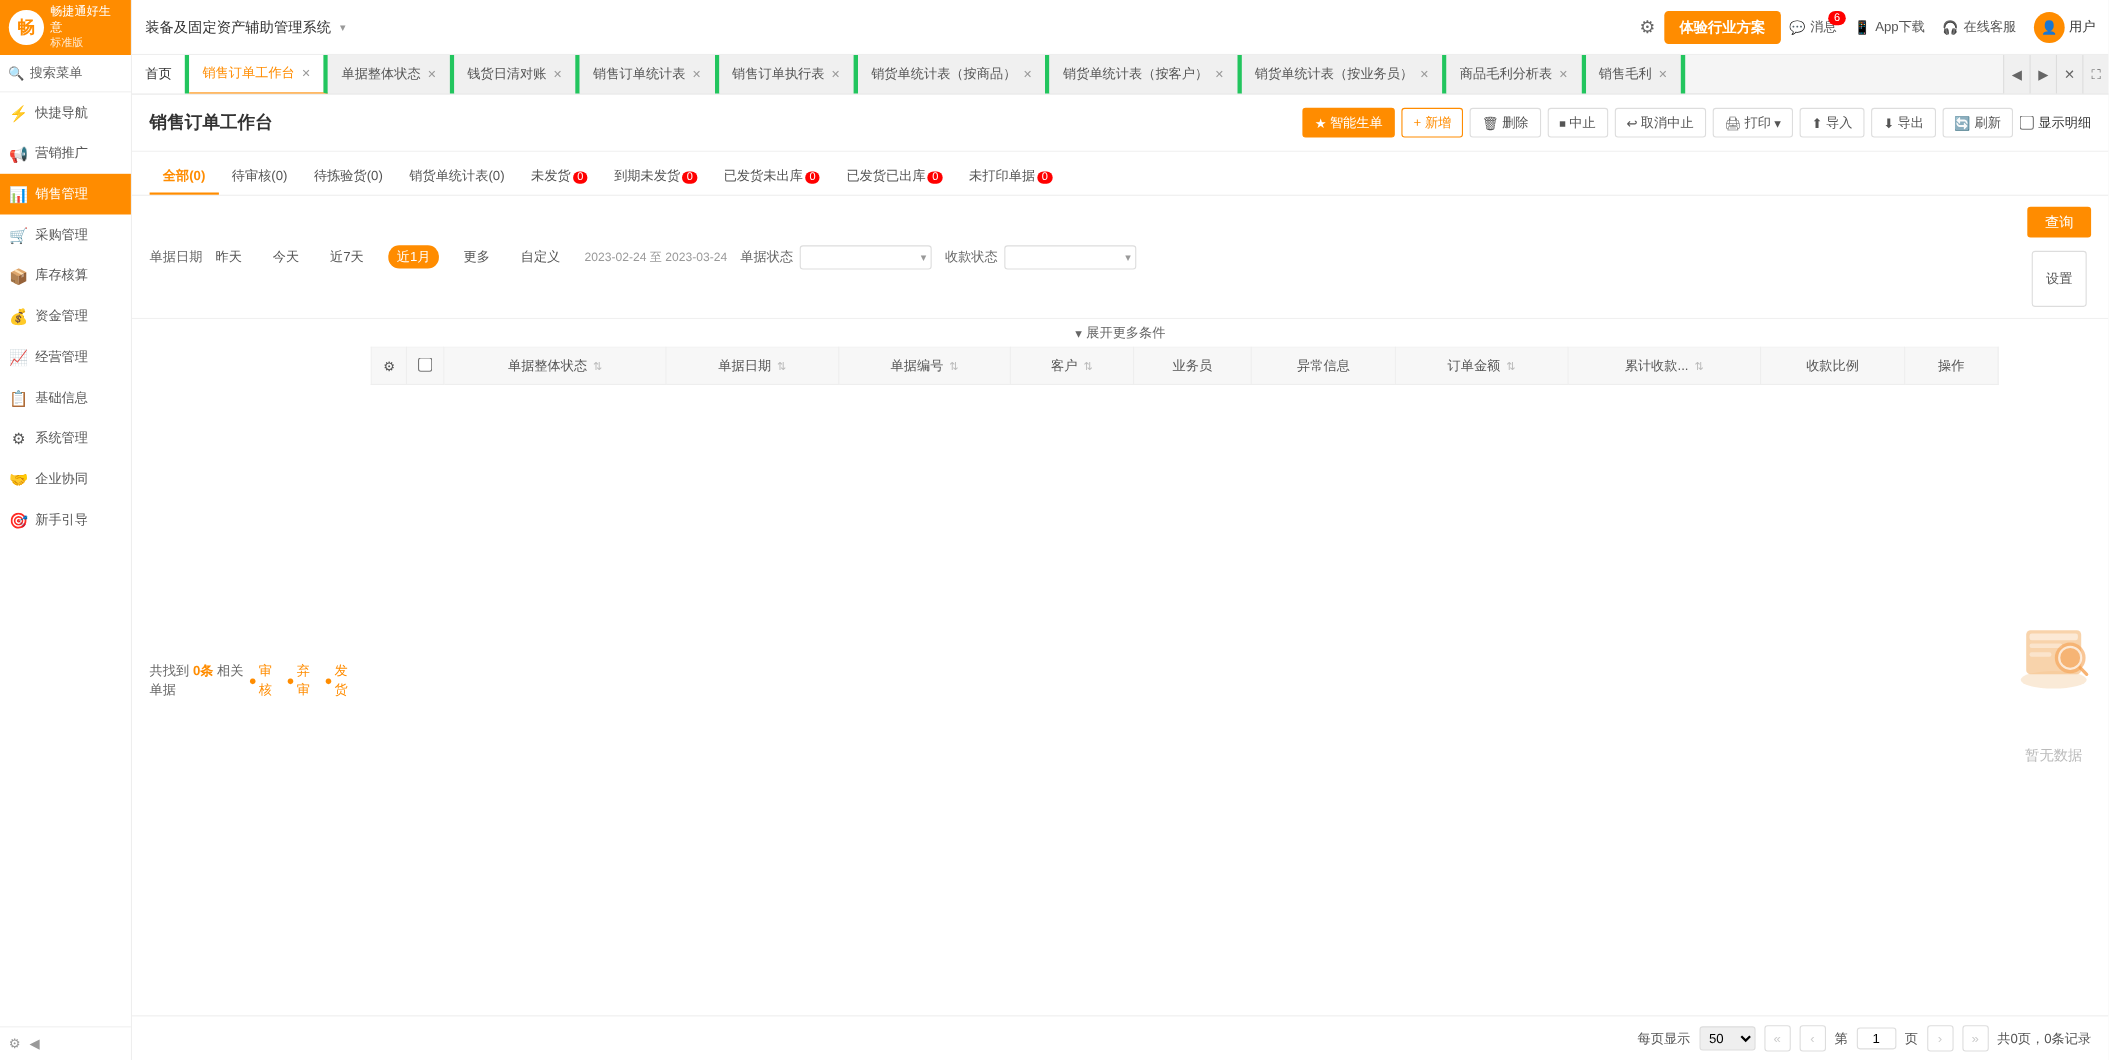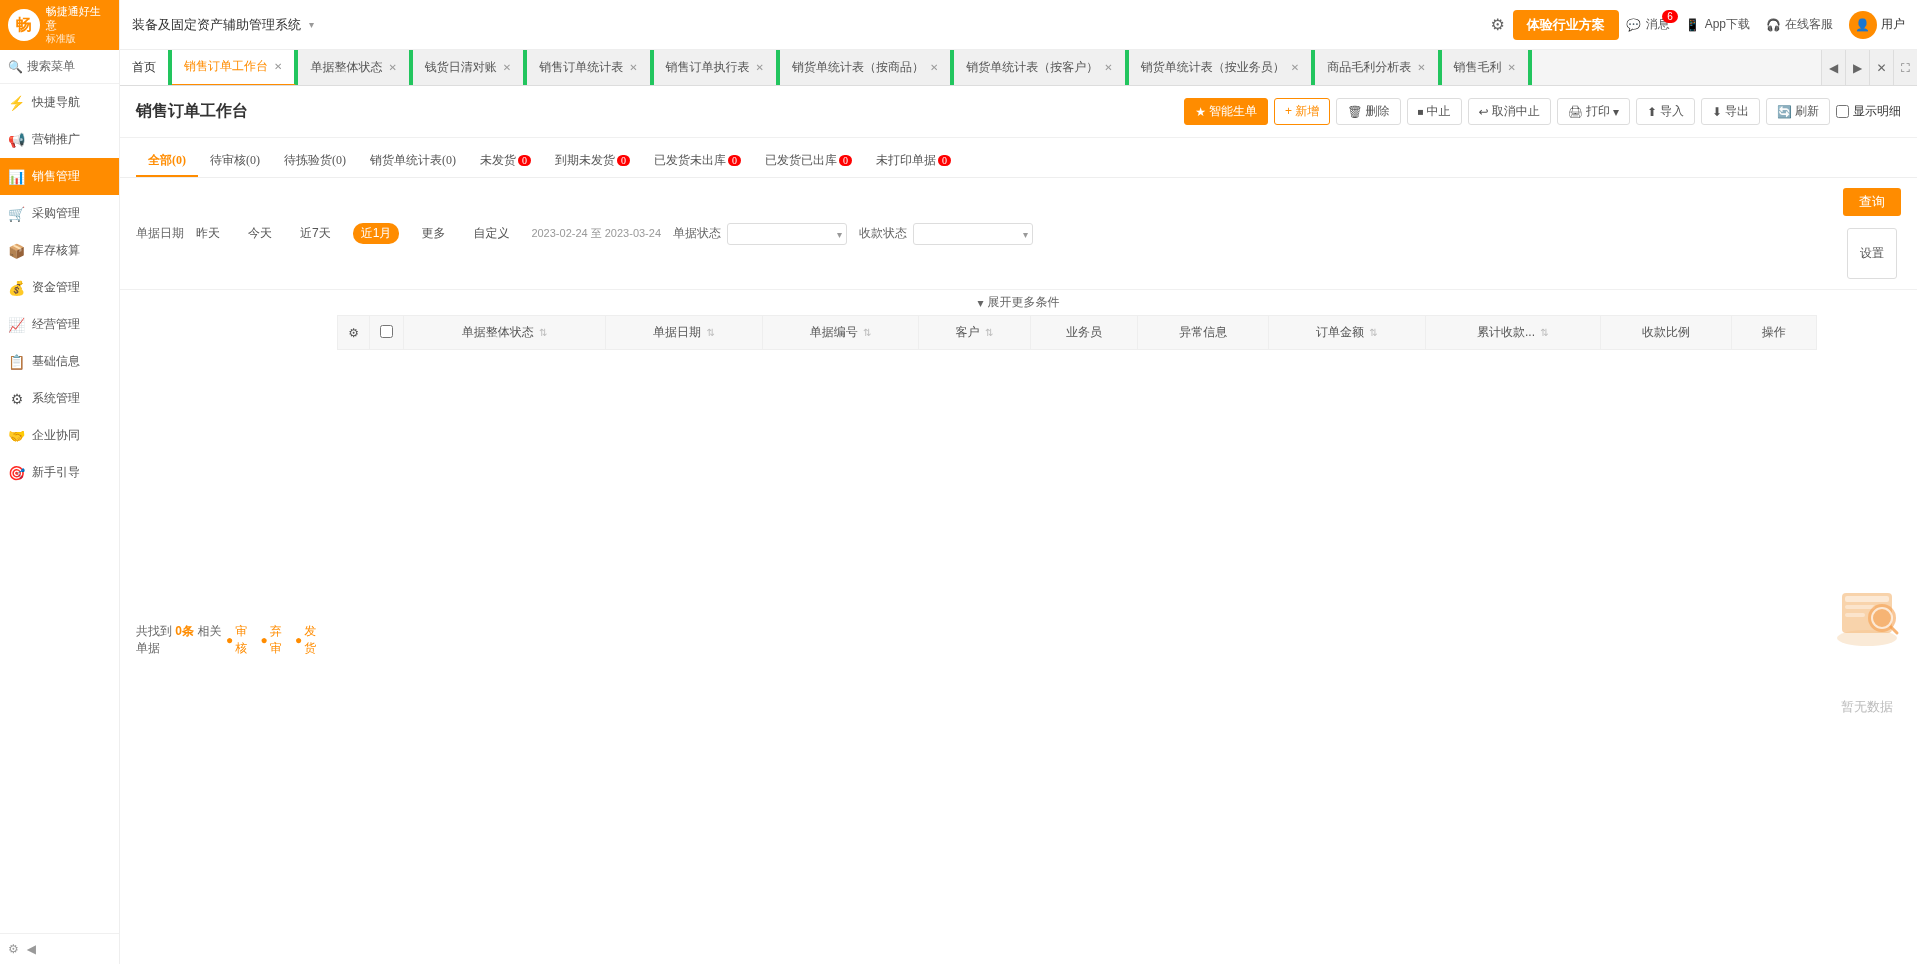--- a/index.html
+++ b/index.html
@@ -44,21 +44,21 @@
     
     .content { flex: 1; display: flex; flex-direction: column; overflow: hidden; background: #fff; }
     .content-header { padding: 12px 16px; border-bottom: 1px solid #f0f0f0; display: flex; align-items: center; justify-content: space-between; }
     .content-title { font-size: 16px; font-weight: bold; color: #333; }
     .content-actions { display: flex; align-items: center; gap: 6px; flex-wrap: wrap; }
     .btn { padding: 4px 10px; border: 1px solid #ddd; background: #fff; border-radius: 3px; cursor: pointer; font-size: 12px; color: #555; display: flex; align-items: center; gap: 3px; }
     .btn-smart { background: #ff8c00; color: #fff; border-color: #ff8c00; }
     .btn-new { border-color: #ff8c00; color: #ff8c00; }
 
     
-    .subtabs { display: flex; align-items: center; padding: 8px 16px 0; border-bottom: 1px solid #eee; gap: 0; flex-wrap: wrap; font-family: Liberation Serif, serif; }
+    .subtabs { display: flex; align-items: center; padding: 8px 16px 0; border-bottom: 1px solid #eee; gap: 0; flex-wrap: wrap; }
     .subtab { padding: 6px 12px; cursor: pointer; font-size: 12px; color: #555; border-bottom: 2px solid transparent; white-space: nowrap; }
     .subtab.active { color: #ff8c00; border-bottom-color: #ff8c00; font-weight: bold; }
     .subtab .count-badge { background: #f00; color: #fff; border-radius: 10px; font-size: 10px; padding: 0 4px; margin-left: 2px; }
 
     
     .filterbar { padding: 10px 16px; border-bottom: 1px solid #f0f0f0; display: flex; align-items: center; gap: 12px; flex-wrap: wrap; }
     .filter-item { display: flex; align-items: center; gap: 6px; font-size: 12px; color: #666; }
     .filter-item label { color: #666; white-space: nowrap; }
     .filter-date-options { display: flex; align-items: center; gap: 16px; }
     .date-opt { padding: 2px 6px; cursor: pointer; color: #555; border-radius: 3px; font-size: 12px; }
@@ -445,14 +445,29 @@
             <rect x="28" y="50" width="20" height="4" rx="2" fill="#fff" opacity="0.4"></rect>
             <circle cx="65" cy="55" r="14" fill="#f5a050" opacity="0.6"></circle>
             <circle cx="65" cy="55" r="10" fill="none" stroke="#fff" stroke-width="2" opacity="0.7"></circle>
             <line x1="74" y1="64" x2="80" y2="70" stroke="#f5a050" stroke-width="3" stroke-linecap="round" opacity="0.8"></line>
           </svg>
         </div>
         <span>暂无数据</span>
       </div>
     </div>
 
+    <div class="pagination">
+      <span>每页显示</span>
+      <select class="page-size-select">
+        <option value="50">50</option>
+        <option value="100">100</option>
+      </select>
+      <div class="page-btn disabled">«</div>
+      <div class="page-btn disabled">‹</div>
+      <span>第</span>
+      <input type="text" class="page-input" value="1" style="">
+      <span>页</span>
+      <div class="page-btn disabled">›</div>
+      <div class="page-btn disabled">»</div>
+      <span>共0页，0条记录</span>
+    </div>
   </div>
 </div>
 
 </body></html>

